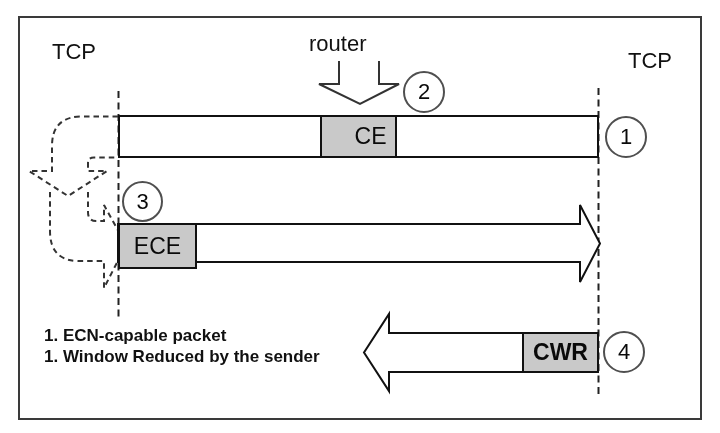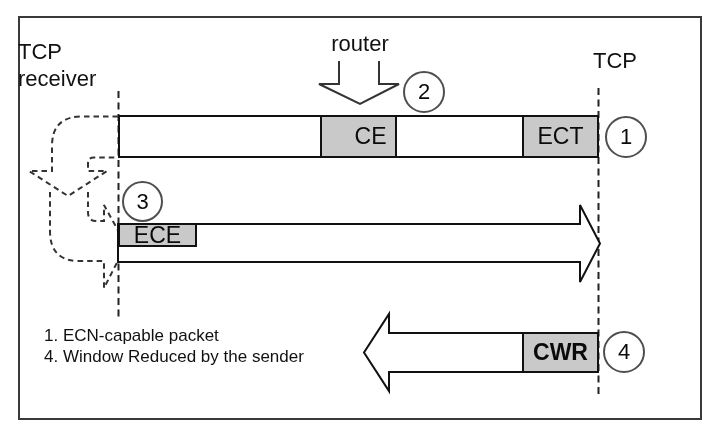--- a/index.html
+++ b/index.html
@@ -8,49 +8,49 @@
     font-family:"Liberation Sans","DejaVu Sans",sans-serif;color:#111;
     overflow:hidden;
   }
   .abs{position:absolute;}
   #frame{
     left:18px;top:16px;width:684px;height:404px;
     border:2px solid #3a3a3a;box-sizing:border-box;background:#fff;
   }
   svg.linework{left:0;top:0;width:720px;height:433px;}
   .endpoint{
-    font-size:22px;line-height:27px;text-align:left;white-space:nowrap;
+    font-size:22px;line-height:27px;text-align:center;white-space:nowrap;
   }
   #tcp-receiver{left:18px;top:38px;width:112px;}
   #tcp-source{left:593px;top:47px;width:114px;}
-  #router-label{left:309px;top:31px;width:102px;font-size:22px;text-align:center;}
+  #router-label{left:309px;top:31px;width:102px;font-size:22px;text-align:left;}
   .bar{
     background:#fff;border:2px solid #111;box-sizing:border-box;
   }
   #packet1-bar{left:118px;top:115px;width:481px;height:43px;}
   .flagbox{
     background:#c9c9c9;border:2px solid #111;box-sizing:border-box;
     display:flex;align-items:center;justify-content:center;
     font-size:23px;color:#0a0a0a;
   }
   #ce-box{left:320px;top:115px;width:77px;height:43px;padding-left:24px;}
   #ect-box{left:522px;top:115px;width:77px;height:43px;}
-  #ece-box{left:118px;top:223px;width:79px;height:24px;}
+  #ece-box{left:118px;top:223px;width:79px;height:46px;}
   #cwr-box{left:522px;top:332px;width:77px;height:41px;font-weight:bold;}
   .stepcircle{
     border:2px solid #4f4f4f;border-radius:50%;box-sizing:border-box;
     display:flex;align-items:center;justify-content:center;
     font-size:22px;background:#fff;color:#0a0a0a;
   }
   #step1-circle{left:605px;top:116px;width:42px;height:42px;}
   #step2-circle{left:403px;top:71px;width:42px;height:42px;}
   #step3-circle{left:122px;top:181px;width:41px;height:41px;}
   #step4-circle{left:603px;top:331px;width:42px;height:42px;}
   #legend{left:44px;top:325px;font-size:17px;line-height:21px;}
-  .legend-line{white-space:nowrap;}
+  .legend-line{white-space:nowrap;font-weight:bold;}
 </style>
 </head>
 <body>
 
 <div id="stage">
 
   <div id="frame" class="abs"></div>
 
   <svg class="abs linework" viewBox="0 0 720 433">
 
@@ -66,33 +66,29 @@
 
     <polygon points="118,224 580,224 580,205 600,243.5 580,282 580,262 118,262" fill="#ffffff" stroke="#111" stroke-width="2"></polygon>
 
     <polygon points="598,333 389,333 389,314 364,352.5 389,391 389,372 598,372" fill="#ffffff" stroke="#111" stroke-width="2"></polygon>
   </svg>
 
   <div id="packet1-bar" class="abs bar"></div>
   <div id="ce-box" class="abs flagbox">
     <span>CE</span>
   </div>
-  <div id="ect-box" class="abs flagbox">
-    <span>ECT</span>
-  </div>
   <div id="ece-box" class="abs flagbox">
     <span>ECE</span>
   </div>
   <div id="cwr-box" class="abs flagbox">
     <span>CWR</span>
   </div>
 
   <div id="tcp-receiver" class="abs endpoint">
     <div>TCP</div>
-    <div>receiver</div>
   </div>
   <div id="tcp-source" class="abs endpoint">
     <div>TCP</div>
   </div>
   <div id="router-label" class="abs">router</div>
 
   <div id="step1-circle" class="abs stepcircle">
     <span>1</span>
   </div>
   <div id="step2-circle" class="abs stepcircle">
@@ -100,16 +96,16 @@
   </div>
   <div id="step3-circle" class="abs stepcircle">
     <span>3</span>
   </div>
   <div id="step4-circle" class="abs stepcircle">
     <span>4</span>
   </div>
 
   <div id="legend" class="abs">
     <div class="legend-line">1. ECN-capable packet</div>
-    <div class="legend-line">4. Window Reduced by the sender</div>
+    <div class="legend-line">1. Window Reduced by the sender</div>
   </div>
 
 </div>
 
 </body></html>

